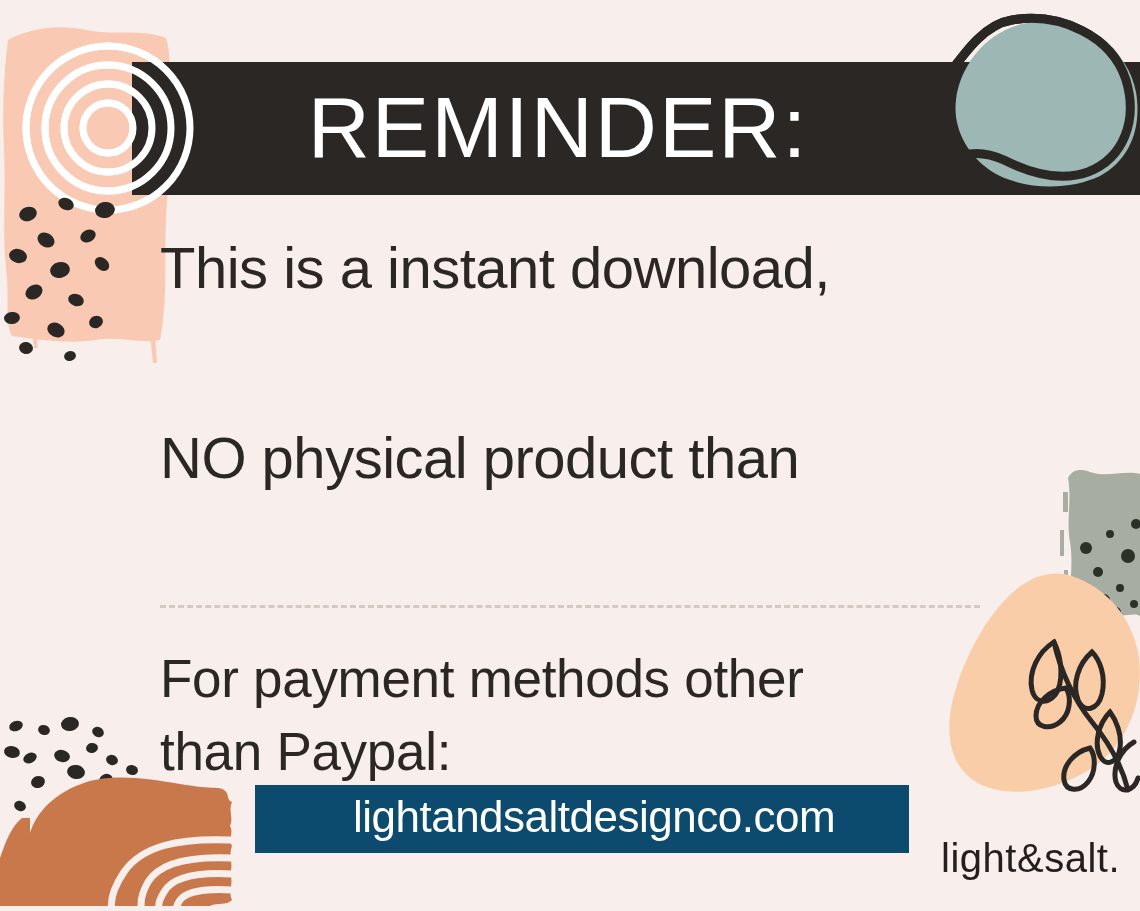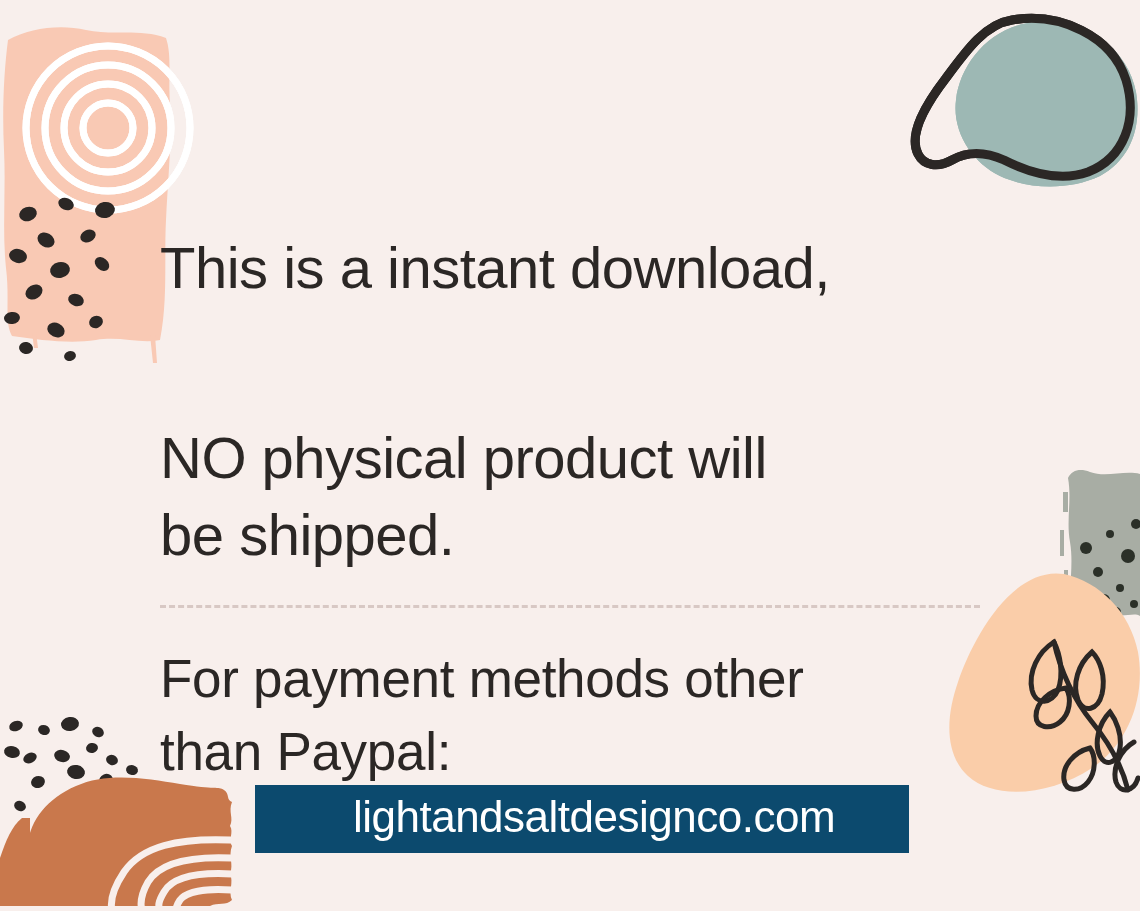--- a/index.html
+++ b/index.html
@@ -150,20 +150,23 @@
 
     <path fill="#9DB8B4" d="M1035,22 C1085,18 1128,48 1136,92 C1142,128 1130,160 1100,176
          C1070,190 1030,190 1000,176 C972,162 952,132 956,100
          C960,64 990,26 1035,22 Z"></path>
     <path fill="none" stroke="#2B2725" stroke-width="9" stroke-linecap="round" d="M1012,20 C1060,12 1112,36 1126,80 C1138,120 1124,158 1088,172
          C1060,182 1028,172 1004,160 C982,150 966,152 952,160
          C938,168 924,166 918,154 C908,134 926,104 946,78
          C968,48 986,24 1012,20 Z"></path>
   </svg>
 
+  <div class="header-bar">
+    <div class="header-title">REMINDER:</div>
+  </div>
 
   <svg id="decor-front" viewBox="0 0 1140 911" xmlns="http://www.w3.org/2000/svg">
 
     <g fill="none" stroke="#FFFFFF">
       <circle cx="108" cy="128" r="82" stroke-width="7"></circle>
       <circle cx="108" cy="128" r="63" stroke-width="7"></circle>
       <circle cx="108" cy="128" r="44" stroke-width="7"></circle>
       <circle cx="108" cy="128" r="25" stroke-width="7"></circle>
     </g>
 
@@ -273,29 +276,29 @@
     </g>
   </svg>
 
   <div class="content">
 
     <div class="para" id="para-1">
       <span class="ln">This is a instant download,</span>
     </div>
 
     <div class="para" id="para-2">
-      <span class="ln">NO physical product will</span>
-      <span class="ln">be shipped.</span>
+      <span class="ln">NO physical product than</span>
     </div>
 
     <div class="divider"></div>
 
     <div class="para" id="para-3">
       <span class="ln">For payment methods other</span>
       <span class="ln">than Paypal:</span>
     </div>
 
     <div class="url-bar">
       <span class="url-text">lightandsaltdesignco.com</span>
     </div>
 
+    <div class="brand-logo">light&amp;salt.</div>
   </div>
 </div>
 
 </body></html>

